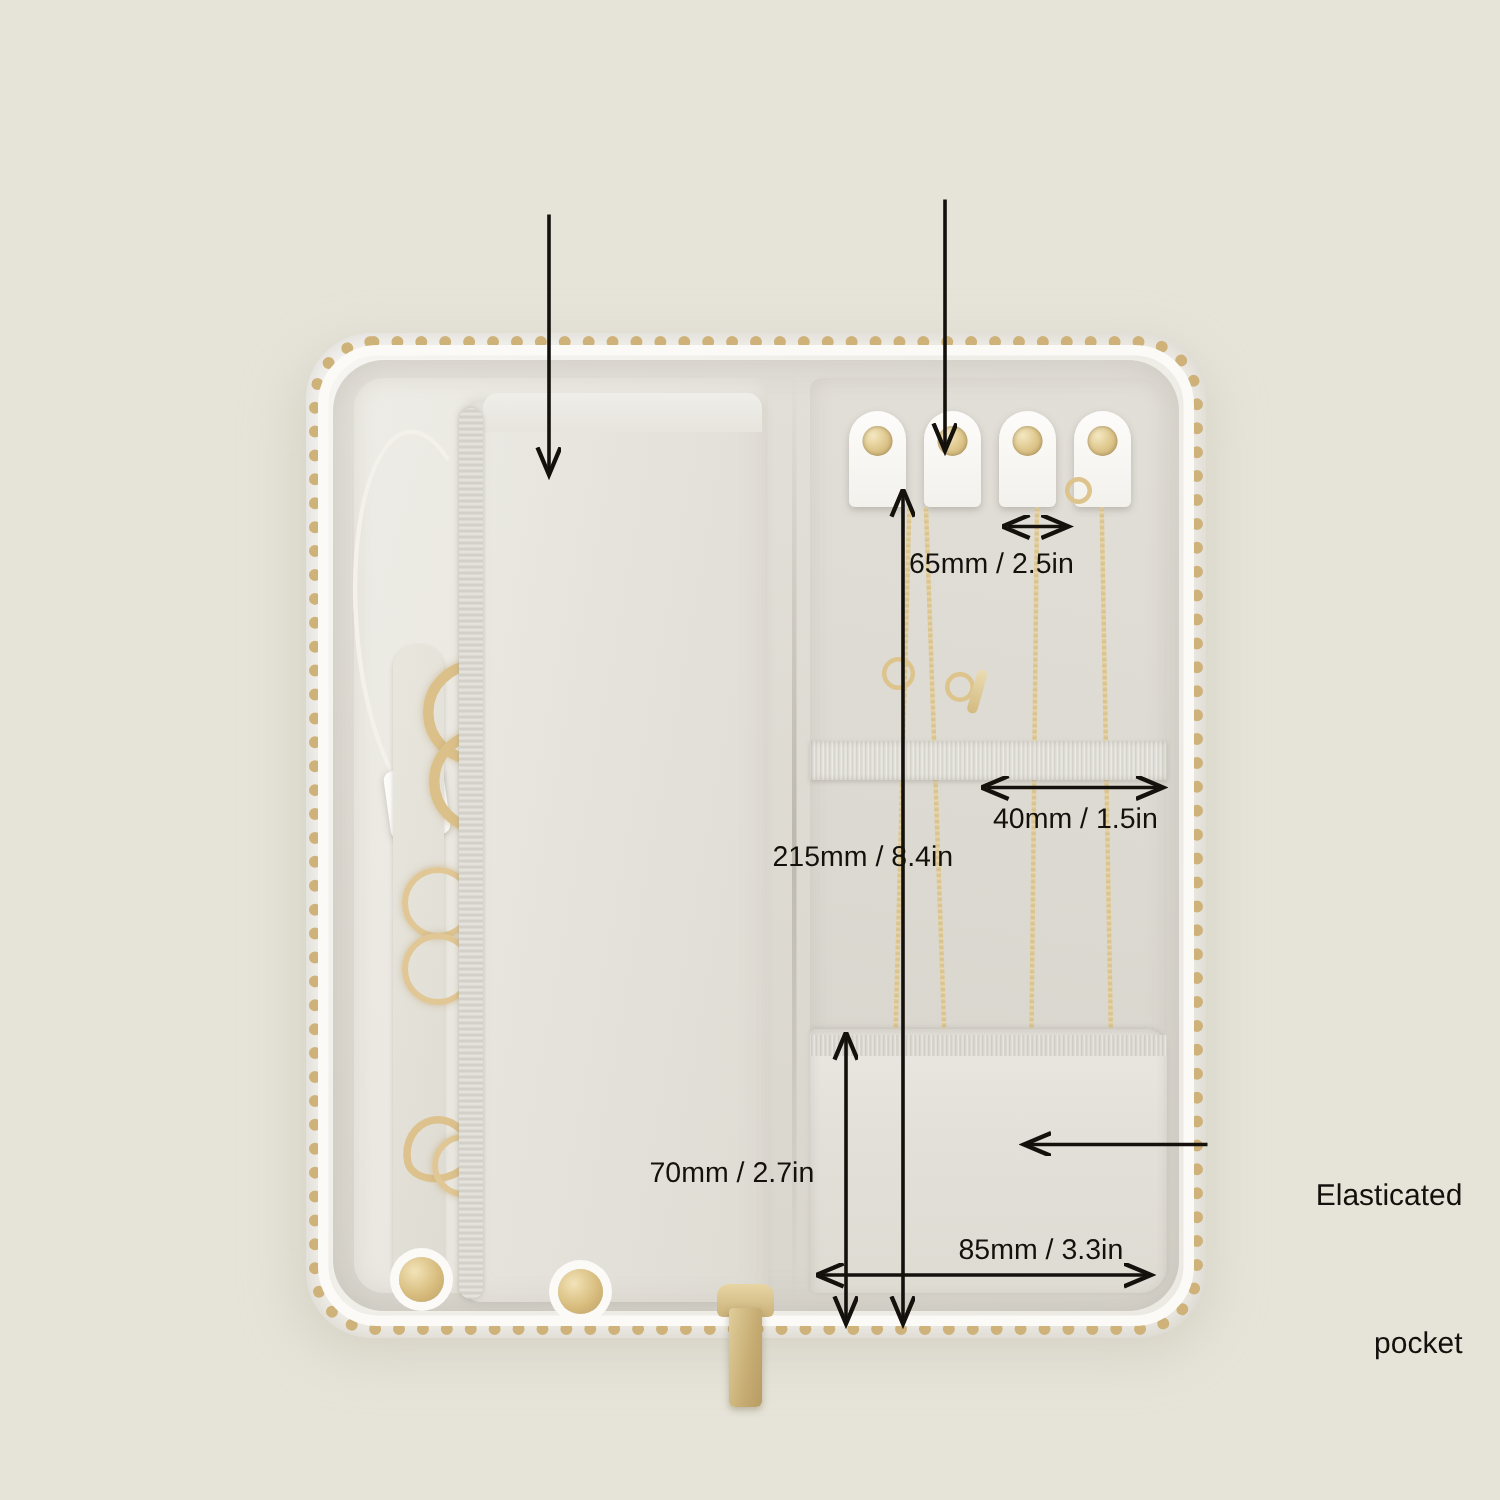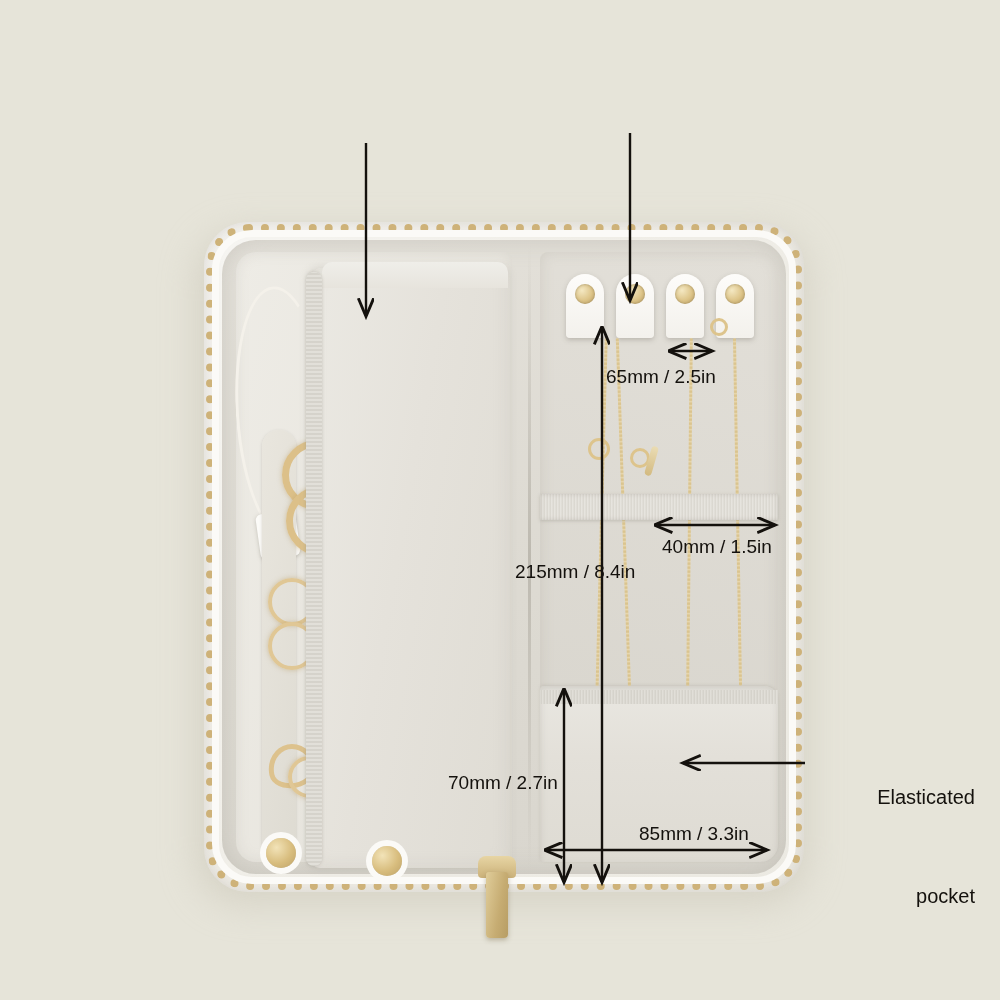--- a/index.html
+++ b/index.html
@@ -371,16 +371,16 @@
 
 
   <div class="anno" style="left:815px;top:737px;width:160px;text-align:right;">
     <div>Elasticated</div>
     <div style="padding-left:14px;margin-top:27px;">pocket</div>
   </div>
 
   <div class="dim-label" style="left:606px;top:366px;">65mm / 2.5in</div>
   <div class="dim-label" style="left:662px;top:536px;">40mm / 1.5in</div>
   <div class="dim-label" style="left:471px;top:561px;margin-left:44px;">215mm / 8.4in</div>
-  <div class="dim-label" style="left:448px;top:772px;">70mm / 2.7in</div>
+  <div class="dim-label" style="left:433px;top:772px;">70mm / 2.7in</div>
   <div class="dim-label" style="left:639px;top:823px;">85mm / 3.3in</div>
 
 </div>
 
 </body></html>

